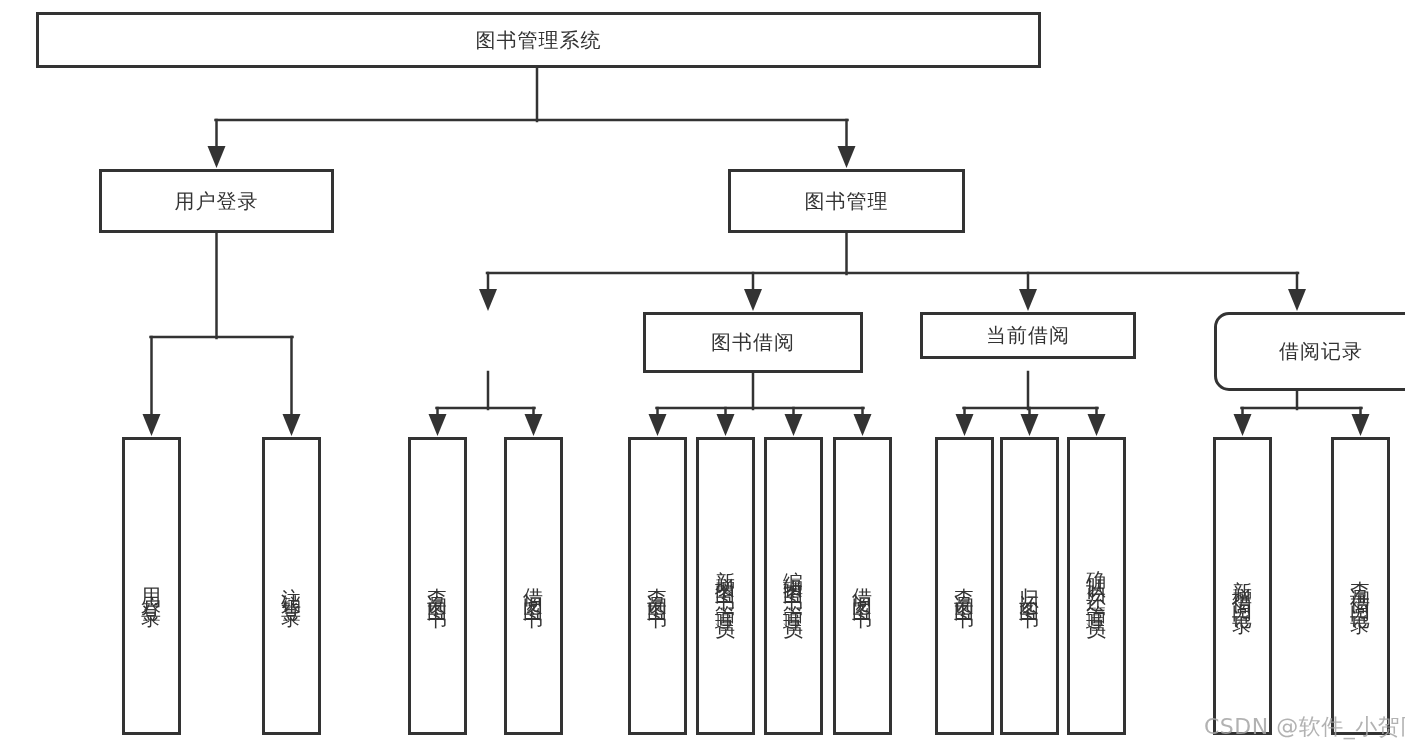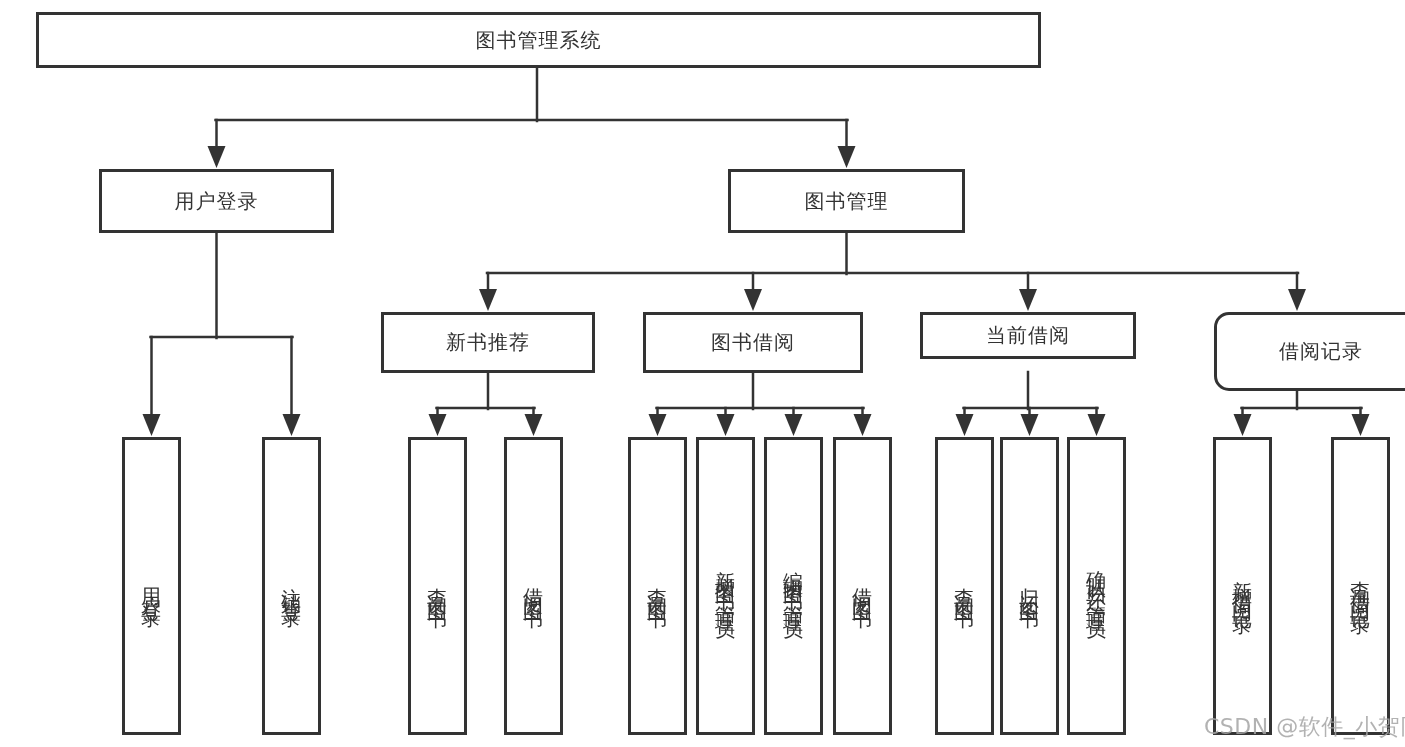--- a/index.html
+++ b/index.html
@@ -150,23 +150,20 @@
     <span>图书管理系统</span>
   </div>
 
   <div class="node n-l2a">
     <span>用户登录</span>
   </div>
   <div class="node n-l2b">
     <span>图书管理</span>
   </div>
 
-  <div class="node n-l3a">
-    <span>新书推荐</span>
-  </div>
   <div class="node n-l3b">
     <span>图书借阅</span>
   </div>
   <div class="node n-l3c">
     <span>当前借阅</span>
   </div>
   <div class="node n-l3d">
     <span>借阅记录</span>
   </div>
 

